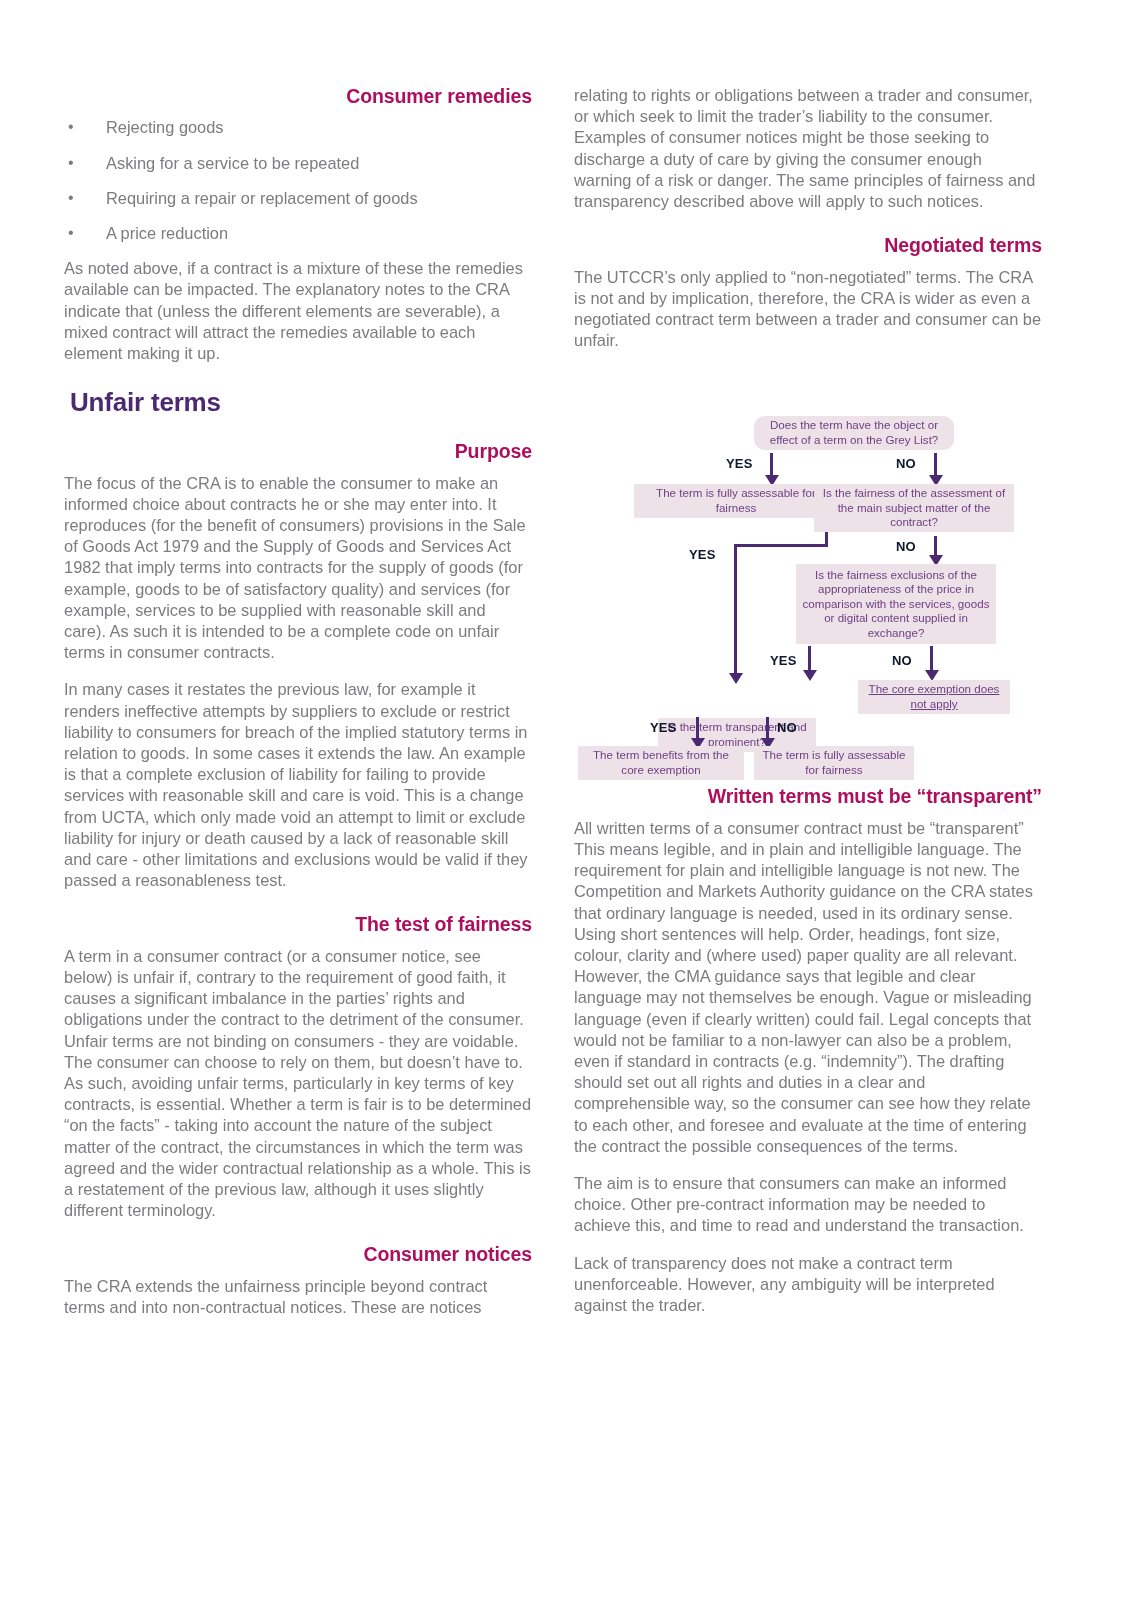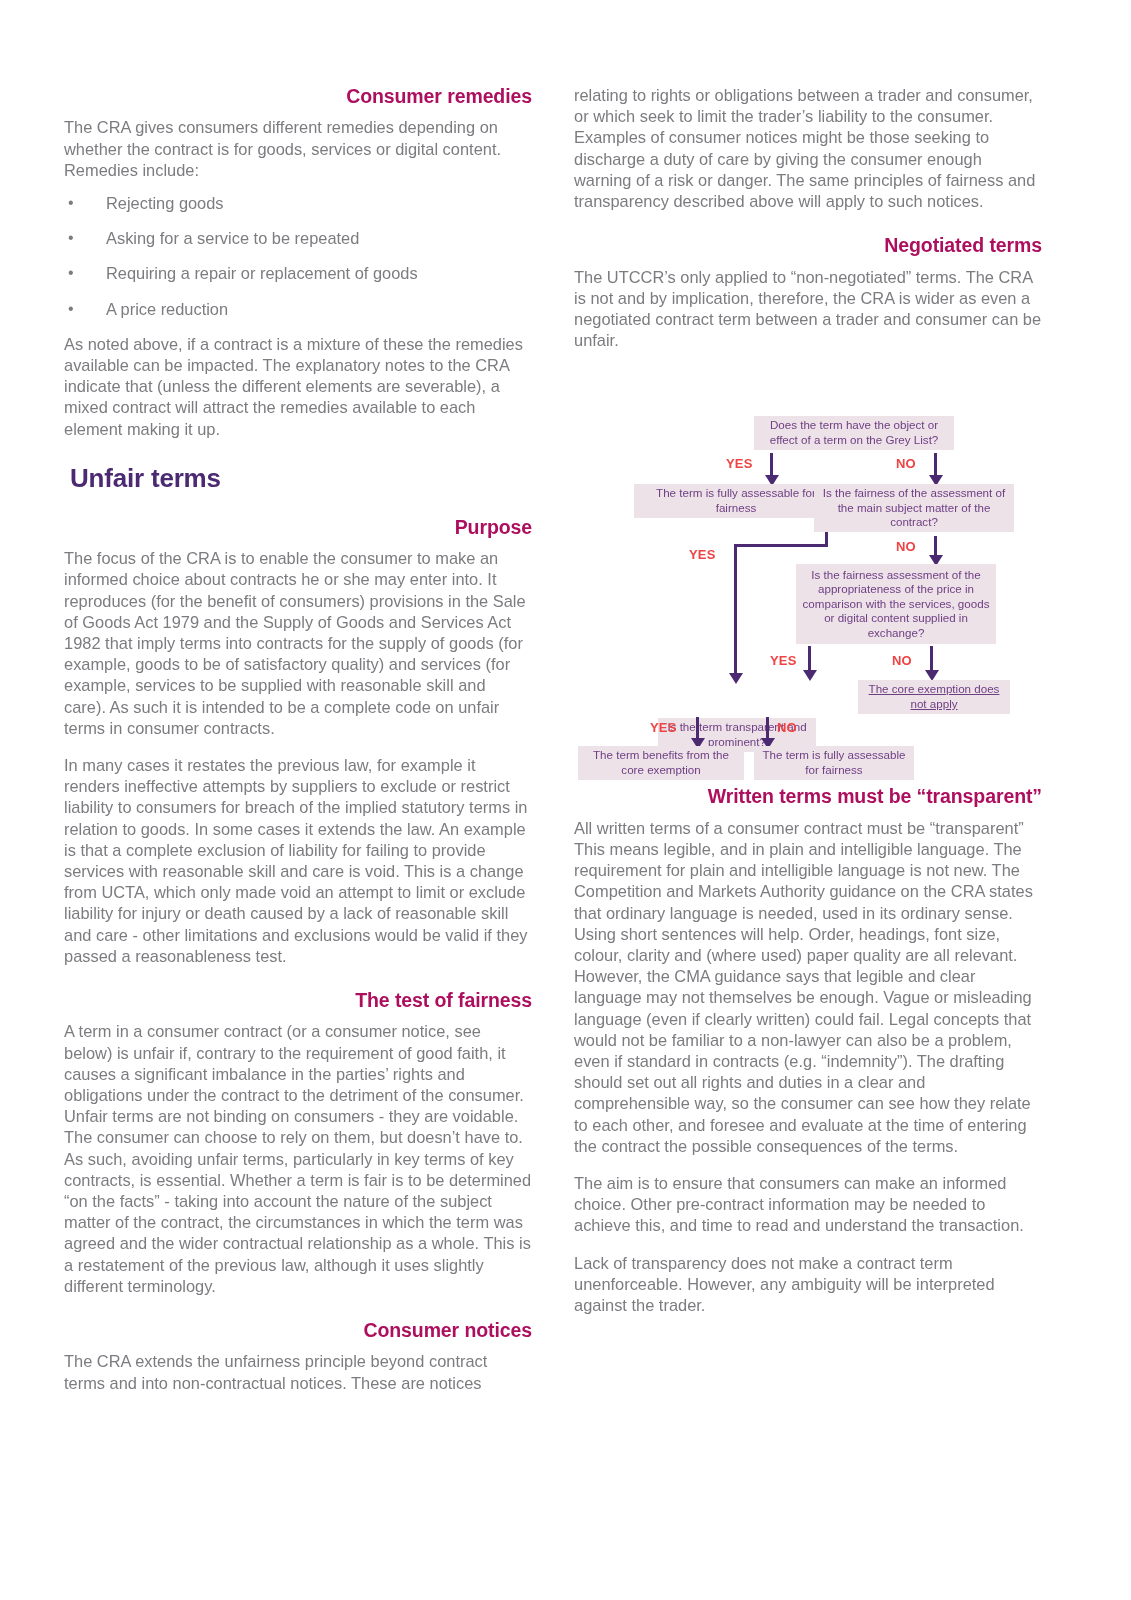--- a/index.html
+++ b/index.html
@@ -97,21 +97,21 @@
     display: flex;
     align-items: center;
     justify-content: center;
     padding: 4px 6px;
     box-sizing: border-box;
   }
   .flabel {
     position: absolute;
     font-size: 13px;
     font-weight: bold;
-    color: #ef4444;
+    color: #0f172a;
     letter-spacing: 0.2px;
   }
   .fline {
     position: absolute;
     background: #4b2a72;
   }
   .farrow {
     position: absolute;
     width: 0; height: 0;
     border-left: 7px solid transparent;
@@ -121,21 +121,20 @@
 </style>
 </head>
 <body>
 
 <div class="page">
 
   <div class="col col-left">
 
     <h3 class="section first">Consumer remedies</h3>
 
-    <p class="body tight">The CRA gives consumers different remedies depending on whether the contract is for goods, services or digital content. Remedies include:</p>
 
     <ul class="bullets">
       <li>Rejecting goods</li>
       <li>Asking for a service to be repeated</li>
       <li>Requiring a repair or replacement of goods</li>
       <li>A price reduction</li>
     </ul>
 
     <p class="body">As noted above, if a contract is a mixture of these the remedies available can be impacted. The explanatory notes to the CRA indicate that (unless the different elements are severable), a mixed contract will attract the remedies available to each element making it up.</p>
 
@@ -162,21 +161,21 @@
     <div style="height:418px"></div>
 
     <h3 class="section" style="margin-top:0">Written terms must be “transparent”</h3>
     <p class="body">All written terms of a consumer contract must be “transparent” This means legible, and in plain and intelligible language. The requirement for plain and intelligible language is not new. The Competition and Markets Authority guidance on the CRA states that ordinary language is needed, used in its ordinary sense. Using short sentences will help. Order, headings, font size, colour, clarity and (where used) paper quality are all relevant. However, the CMA guidance says that legible and clear language may not themselves be enough. Vague or misleading language (even if clearly written) could fail. Legal concepts that would not be familiar to a non-lawyer can also be a problem, even if standard in contracts (e.g. “indemnity”). The drafting should set out all rights and duties in a clear and comprehensible way, so the consumer can see how they relate to each other, and foresee and evaluate at the time of entering the contract the possible consequences of the terms.</p>
     <p class="body">The aim is to ensure that consumers can make an informed choice. Other pre-contract information may be needed to achieve this, and time to read and understand the transaction.</p>
     <p class="body">Lack of transparency does not make a contract term unenforceable. However, any ambiguity will be interpreted against the trader.</p>
   </div>
 
   <div class="flow">
 
-    <div class="fbox" style="left:180px; top:8px; width:200px; height:34px;">Does the term have the object or effect of a term on the Grey List?</div>
+    <div class="fbox" style="left:180px; top:8px; width:200px; height:34px;border-radius:11px;">Does the term have the object or effect of a term on the Grey List?</div>
 
     <div class="flabel" style="left:152px; top:48px;">YES</div>
     <div class="fline" style="left:196px; top:45px; width:3px; height:25px;"></div>
     <div class="farrow" style="left:191px; top:67px;"></div>
 
     <div class="flabel" style="left:322px; top:48px;">NO</div>
     <div class="fline" style="left:360px; top:45px; width:3px; height:25px;"></div>
     <div class="farrow" style="left:355px; top:67px;"></div>
 
     <div class="fbox" style="left:60px; top:76px; width:204px; height:34px;">The term is fully assessable for fairness</div>
@@ -186,21 +185,21 @@
     <div class="flabel" style="left:115px; top:139px;">YES</div>
     <div class="fline" style="left:160px; top:136px; width:94px; height:3px;"></div>
     <div class="fline" style="left:251px; top:124px; width:3px; height:15px;"></div>
     <div class="fline" style="left:160px; top:136px; width:3px; height:132px;"></div>
     <div class="farrow" style="left:155px; top:265px;"></div>
 
     <div class="flabel" style="left:322px; top:131px;">NO</div>
     <div class="fline" style="left:360px; top:128px; width:3px; height:22px;"></div>
     <div class="farrow" style="left:355px; top:147px;"></div>
 
-    <div class="fbox" style="left:222px; top:156px; width:200px; height:80px;">Is the fairness assessment of the appropriateness of the price in comparison with the services, goods or digital content supplied in exchange?</div>
+    <div class="fbox" style="left:222px; top:156px; width:200px; height:80px;">Is the fairness exclusions of the appropriateness of the price in comparison with the services, goods or digital content supplied in exchange?</div>
 
     <div class="flabel" style="left:196px; top:245px;">YES</div>
     <div class="fline" style="left:234px; top:238px; width:3px; height:26px;"></div>
     <div class="farrow" style="left:229px; top:262px;"></div>
 
     <div class="flabel" style="left:318px; top:245px;">NO</div>
     <div class="fline" style="left:356px; top:238px; width:3px; height:26px;"></div>
     <div class="farrow" style="left:351px; top:262px;"></div>
 
     <div class="fbox" style="left:84px; top:272px; width:158px; height:34px;margin-top:38px;">Is the term transparent and prominent?</div>

